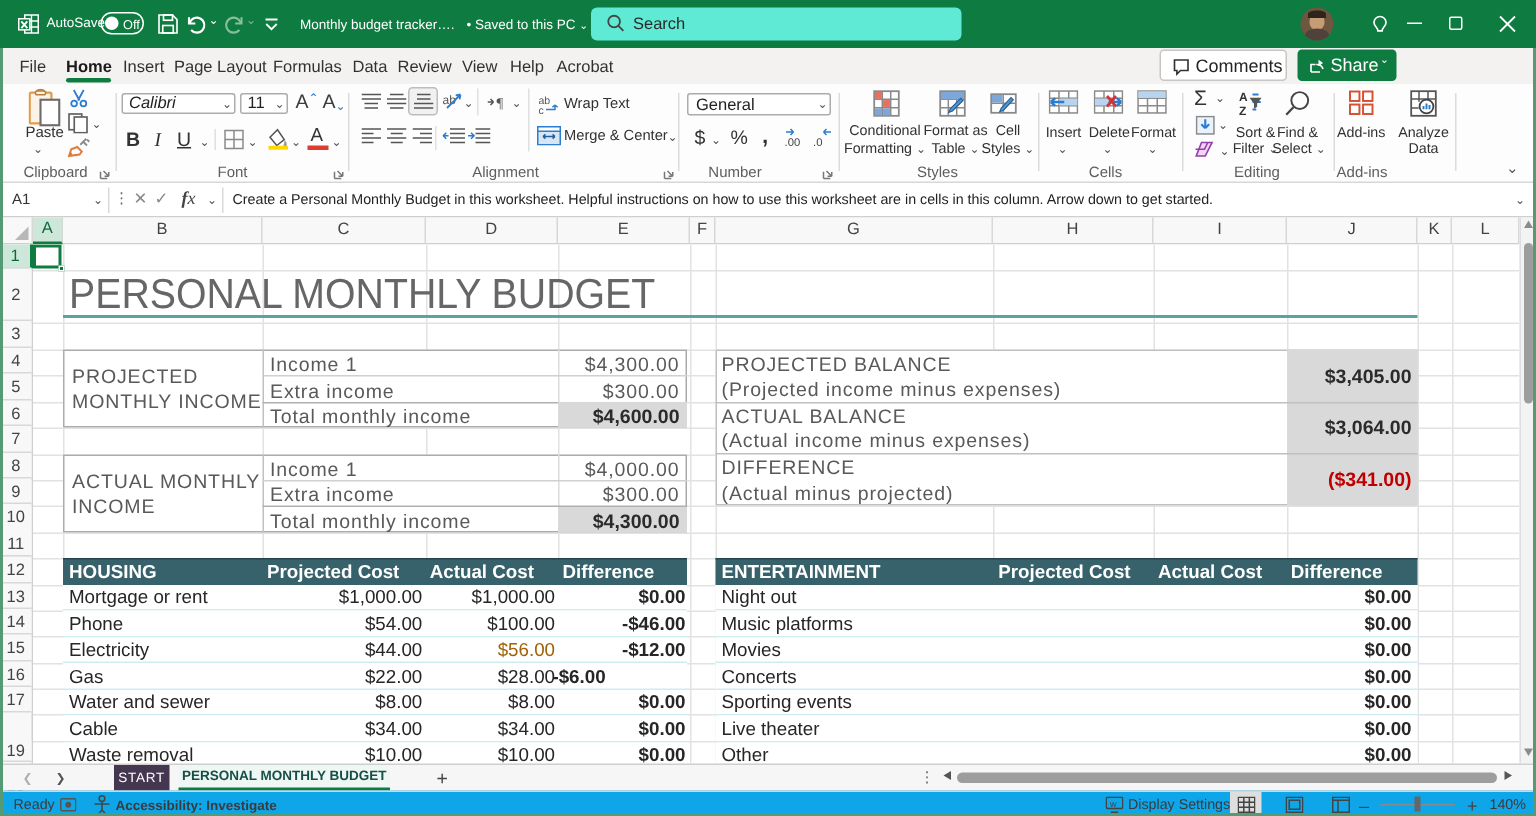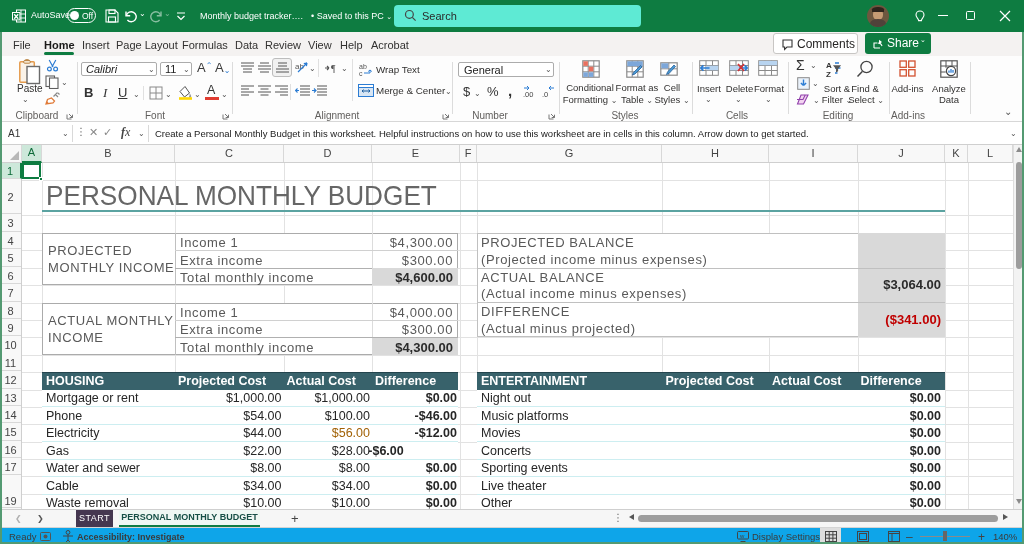--- a/index.html
+++ b/index.html
@@ -496,20 +496,21 @@
 <div class="abs sheetfont" style="left:158px;top:176.5px;font-size:13px;">Total monthly income</div>
 <div class="abs sheetfont" style="left:281px;top:141.5px;width:150px;text-align:right;font-size:13px;">$4,000.00</div>
 <div class="abs sheetfont" style="left:281px;top:159.0px;width:150px;text-align:right;font-size:13px;">$300.00</div>
 <div class="abs" style="left:281px;top:176.5px;width:150px;text-align:right;font-size:13px;font-weight:bold;color:#2b2b2b;">$4,300.00</div>
 <div class="abs" style="left:455px;top:70px;width:468px;height:104px;border:1px solid #c0c0c0;background:#fff;"></div>
 <div class="abs" style="left:836px;top:70px;width:87px;height:104px;background:#d9d9d9;"></div>
 <div class="abs" style="left:455px;top:104.5px;width:468px;height:1px;background:#c0c0c0;"></div>
 <div class="abs" style="left:455px;top:139px;width:468px;height:1px;background:#c0c0c0;"></div>
 <div class="abs sheetfont" style="left:459px;top:72px;font-size:13px;">PROJECTED BALANCE</div>
 <div class="abs sheetfont" style="left:459px;top:88.5px;font-size:13px;">(Projected income minus expenses)</div>
+<div class="abs" style="left:769px;top:79.5px;width:150px;text-align:right;font-size:13px;font-weight:bold;color:#2b2b2b;">$3,405.00</div>
 <div class="abs sheetfont" style="left:459px;top:106.5px;font-size:13px;">ACTUAL BALANCE</div>
 <div class="abs sheetfont" style="left:459px;top:123.0px;font-size:13px;">(Actual income minus expenses)</div>
 <div class="abs" style="left:769px;top:114.0px;width:150px;text-align:right;font-size:13px;font-weight:bold;color:#2b2b2b;">$3,064.00</div>
 <div class="abs sheetfont" style="left:459px;top:141px;font-size:13px;">DIFFERENCE</div>
 <div class="abs sheetfont" style="left:459px;top:157.5px;font-size:13px;">(Actual minus projected)</div>
 <div class="abs" style="left:769px;top:148.5px;width:150px;text-align:right;font-size:13px;font-weight:bold;color:#c00000;">($341.00)</div>
 <div class="abs" style="left:20px;top:209px;width:416px;height:17.5px;background:#38626b;border-top:1px solid #24454e;"></div>
 <div class="abs" style="left:24px;top:211px;font-size:12.5px;font-weight:bold;color:#fff;">HOUSING</div>
 <div class="abs" style="left:156px;top:211px;font-size:12.5px;font-weight:bold;color:#fff;">Projected Cost</div>
 <div class="abs" style="left:264.5px;top:211px;font-size:12.5px;font-weight:bold;color:#fff;">Actual Cost</div>

